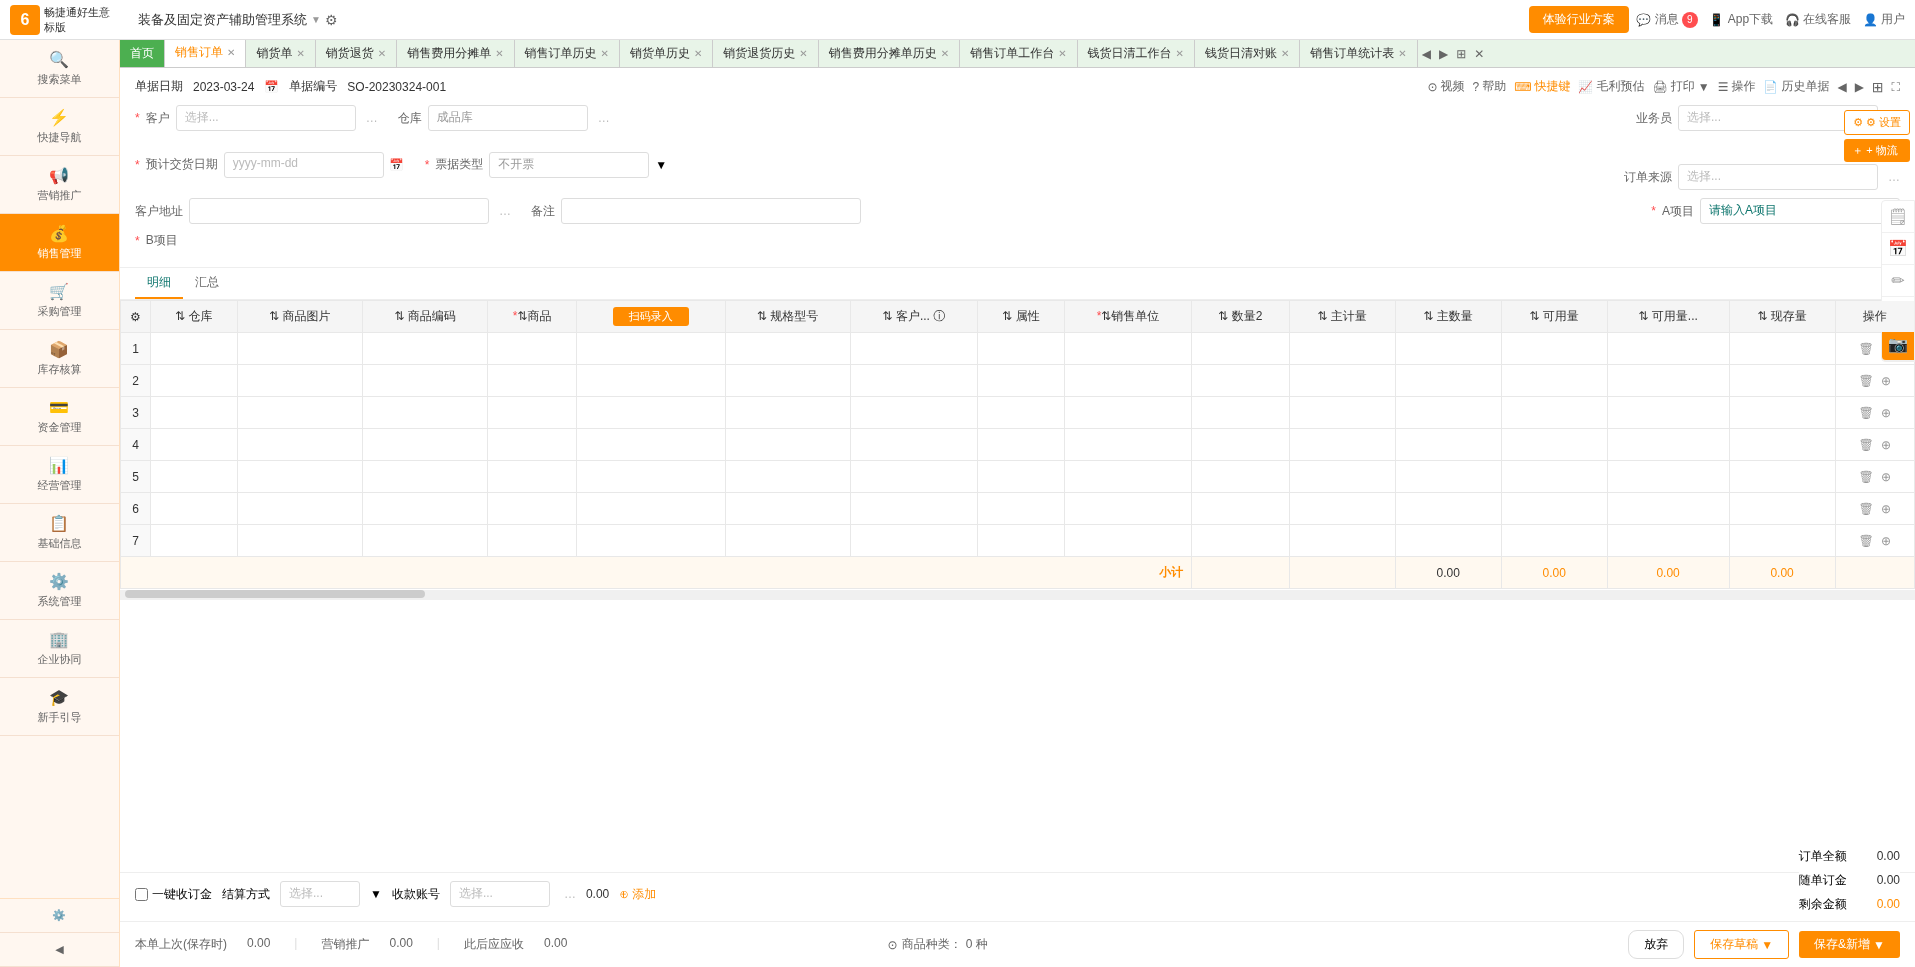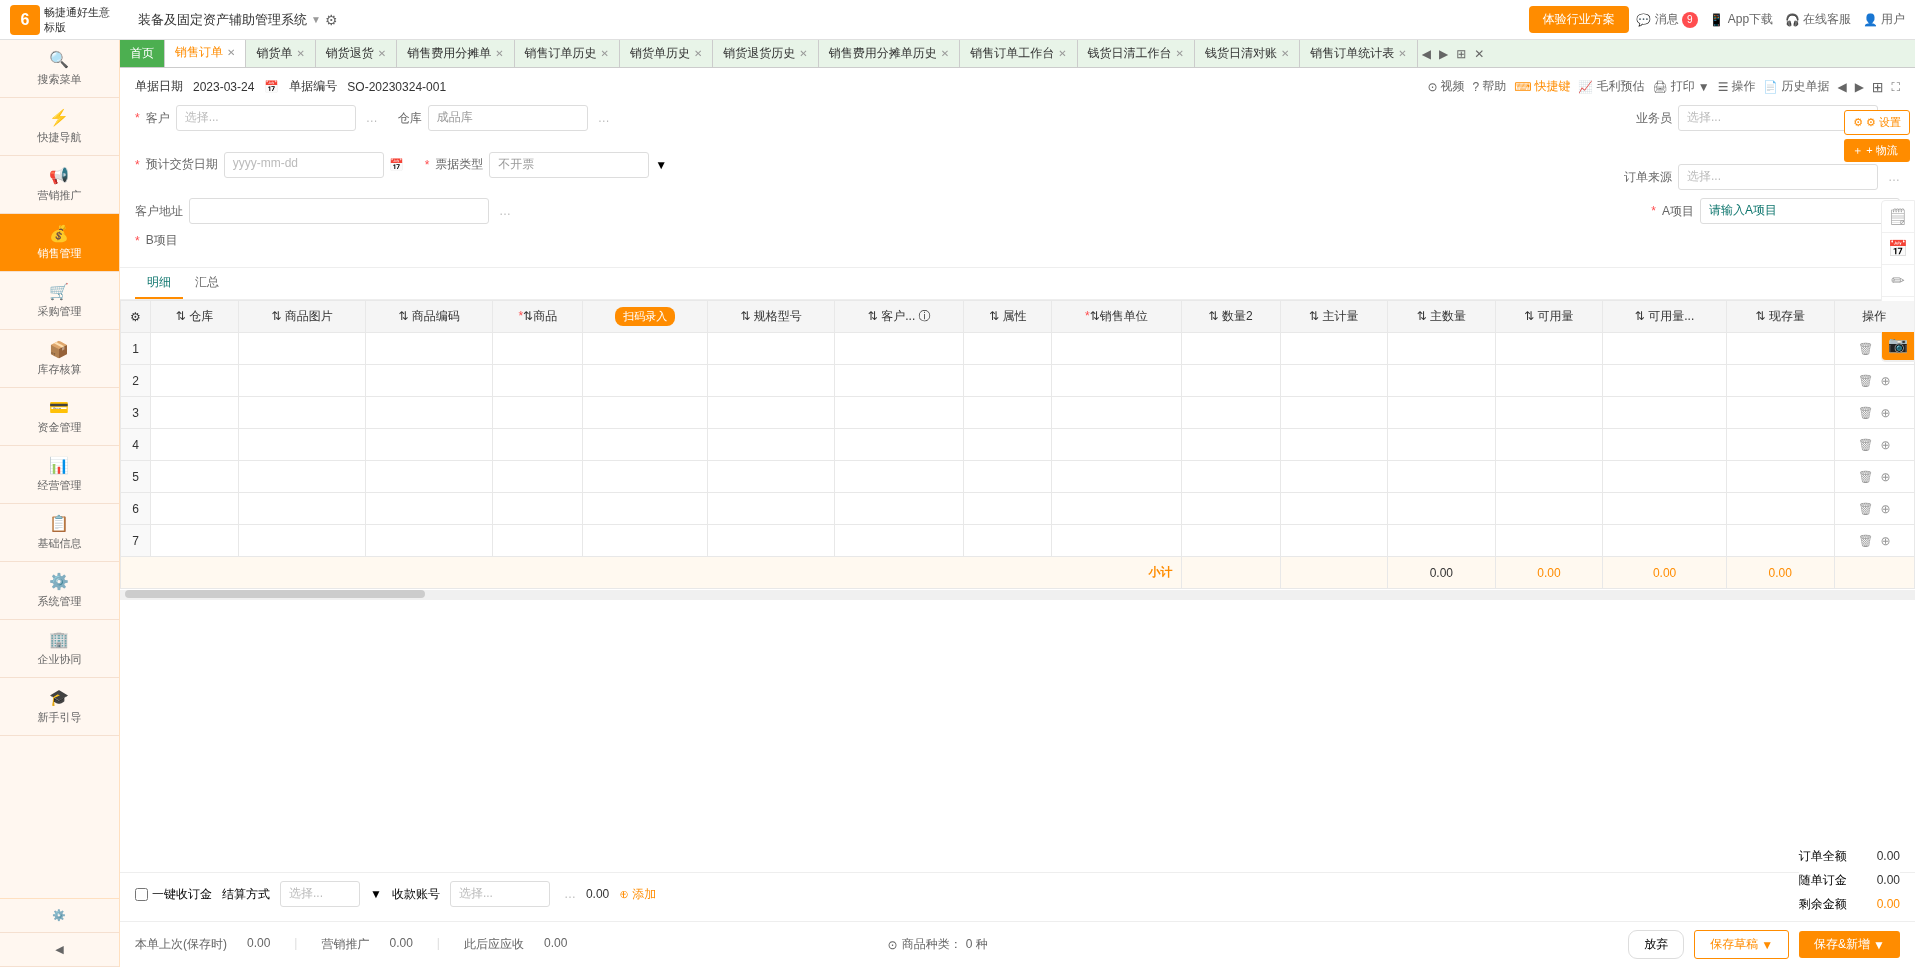--- a/index.html
+++ b/index.html
@@ -59,21 +59,21 @@
     .detail-tabs { display: flex; align-items: center; border-bottom: 1px solid #eee; background: #fff; padding: 0 15px; }
     .detail-tab { padding: 6px 12px; cursor: pointer; font-size: 12px; color: #666; border-bottom: 2px solid transparent; }
     .detail-tab.active { color: #0f766e; border-bottom-color: #ff8c00; font-weight: 400; }
     
     
     .table-wrapper { flex: 1; overflow: auto; background: #fff; }
     .data-table { width: 100%; border-collapse: collapse; font-size: 12px; }
     .data-table th { background: #f5f5f5; border: 1px solid #e8e8e8; padding: 6px 8px; text-align: center; font-weight: normal; color: #333; white-space: nowrap; position: sticky; top: 0; z-index: 10; }
     .data-table td { border: 1px solid #e8e8e8; padding: 4px 8px; text-align: center; height: 32px; color: #333; }
     .col-num { width: 30px; background: #f9f9f9; color: #999; }
-    .scan-btn { background: #ff8c00; color: white; border: none; padding: 2px 8px; border-radius: 8px; cursor: pointer; font-size: 11px; }
+    .scan-btn { background: #ff8c00; color: white; border: none; padding: 2px 16px; border-radius: 3px; cursor: pointer; font-size: 11px; }
     .subtotal-row td { background: #fff9f0; font-weight: 500; color: #ff8c00; }
     
     
     .bottom-area { background: #fff; border-top: 1px solid #eee; padding: 8px 15px; }
     .bottom-row1 { display: flex; align-items: center; gap: 10px; margin-bottom: 6px; font-size: 12px; }
     .bottom-checkbox { display: flex; align-items: center; gap: 4px; }
     .amount-row { display: flex; justify-content: space-between; gap: 30px; }
     .amount-val { color: #333; }
     .amount-val.orange { color: #ff8c00; }
     
@@ -329,20 +329,24 @@
           <span class="form-input-dots">…</span>
         </div>
       </div>
 
       <div class="form-row">
         <div class="form-field">
           <label>客户地址</label>
           <div class="form-input" style="min-width: 300px;"></div>
           <span class="form-input-dots">…</span>
         </div>
+        <div class="form-field">
+          <label>备注</label>
+          <div class="form-input" style="min-width: 300px;"></div>
+        </div>
         <div class="form-field" style="margin-left: auto;">
           <span class="req">*</span>
           <label>A项目</label>
           <div class="form-input wide" style="color: #0f766e; padding-left: 8px;">
             <span>请输入A项目</span>
           </div>
         </div>
       </div>
 
       <div class="form-row">

